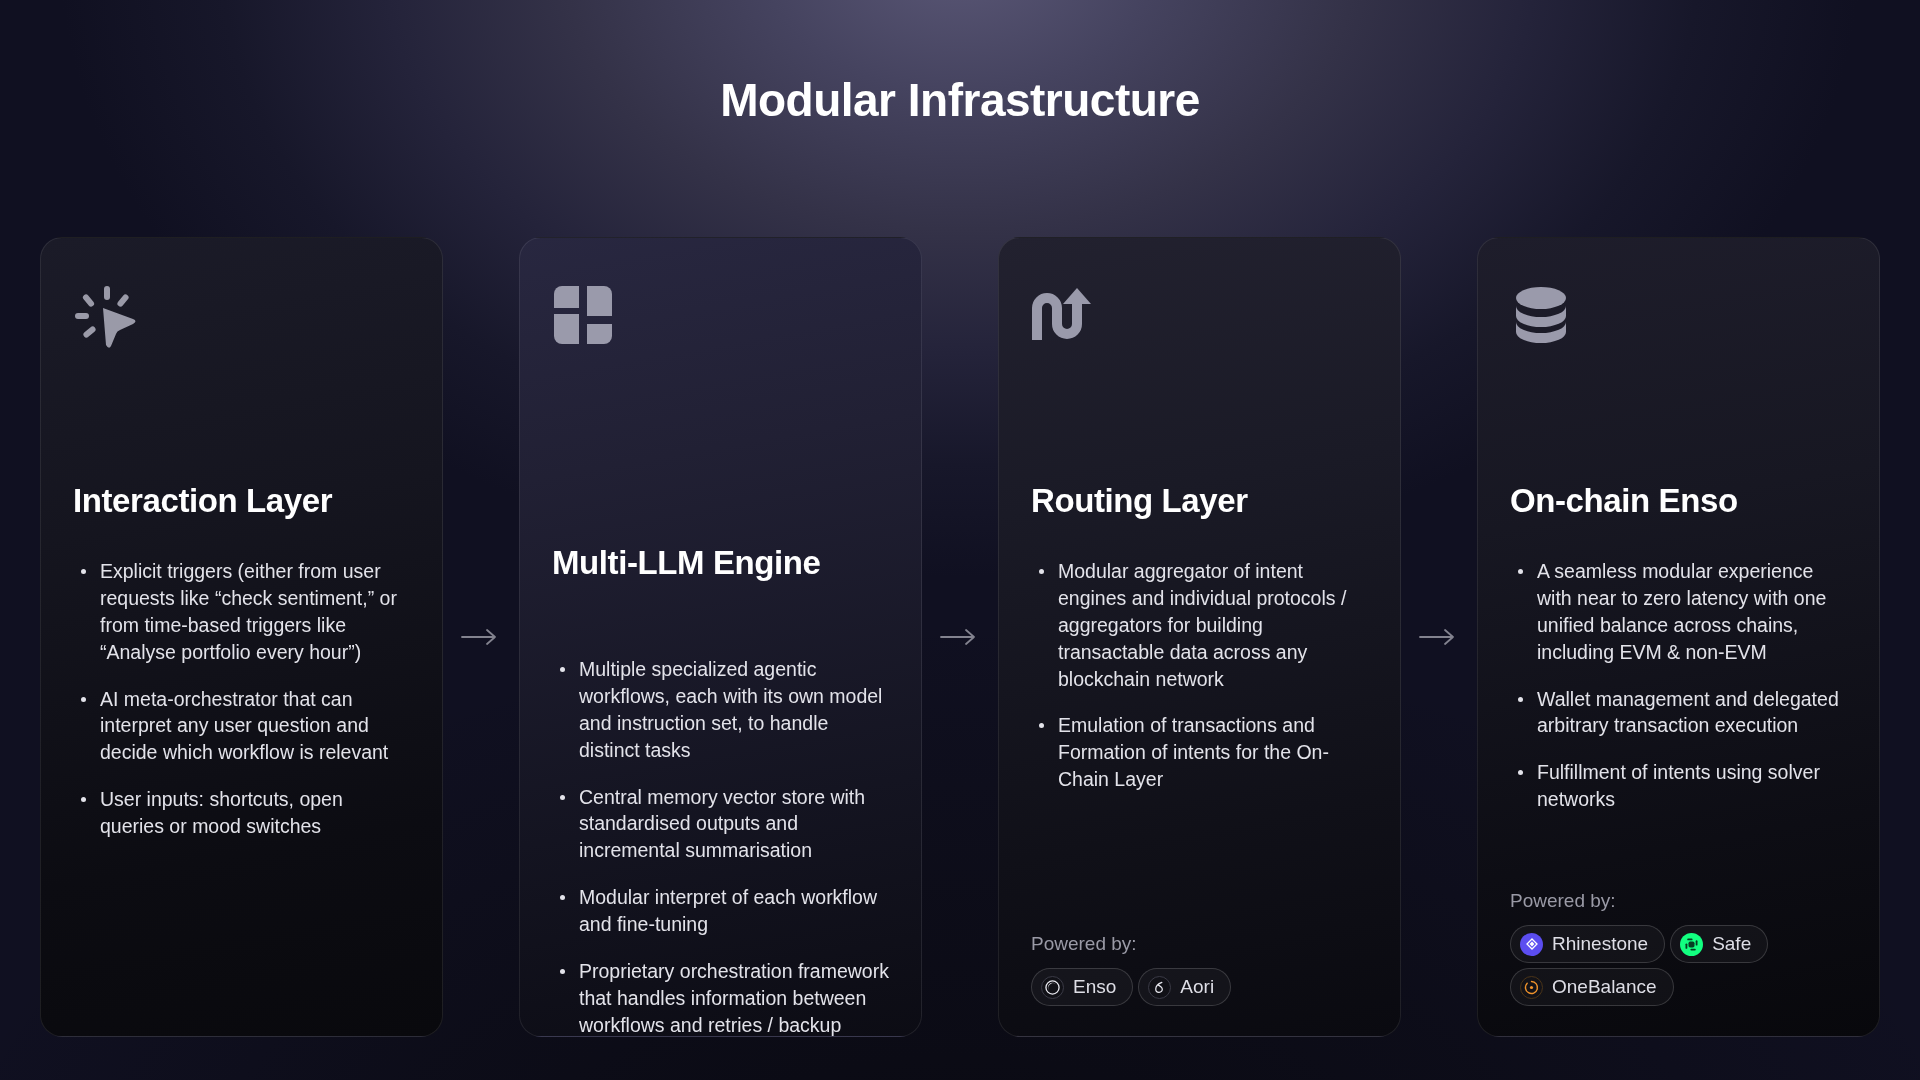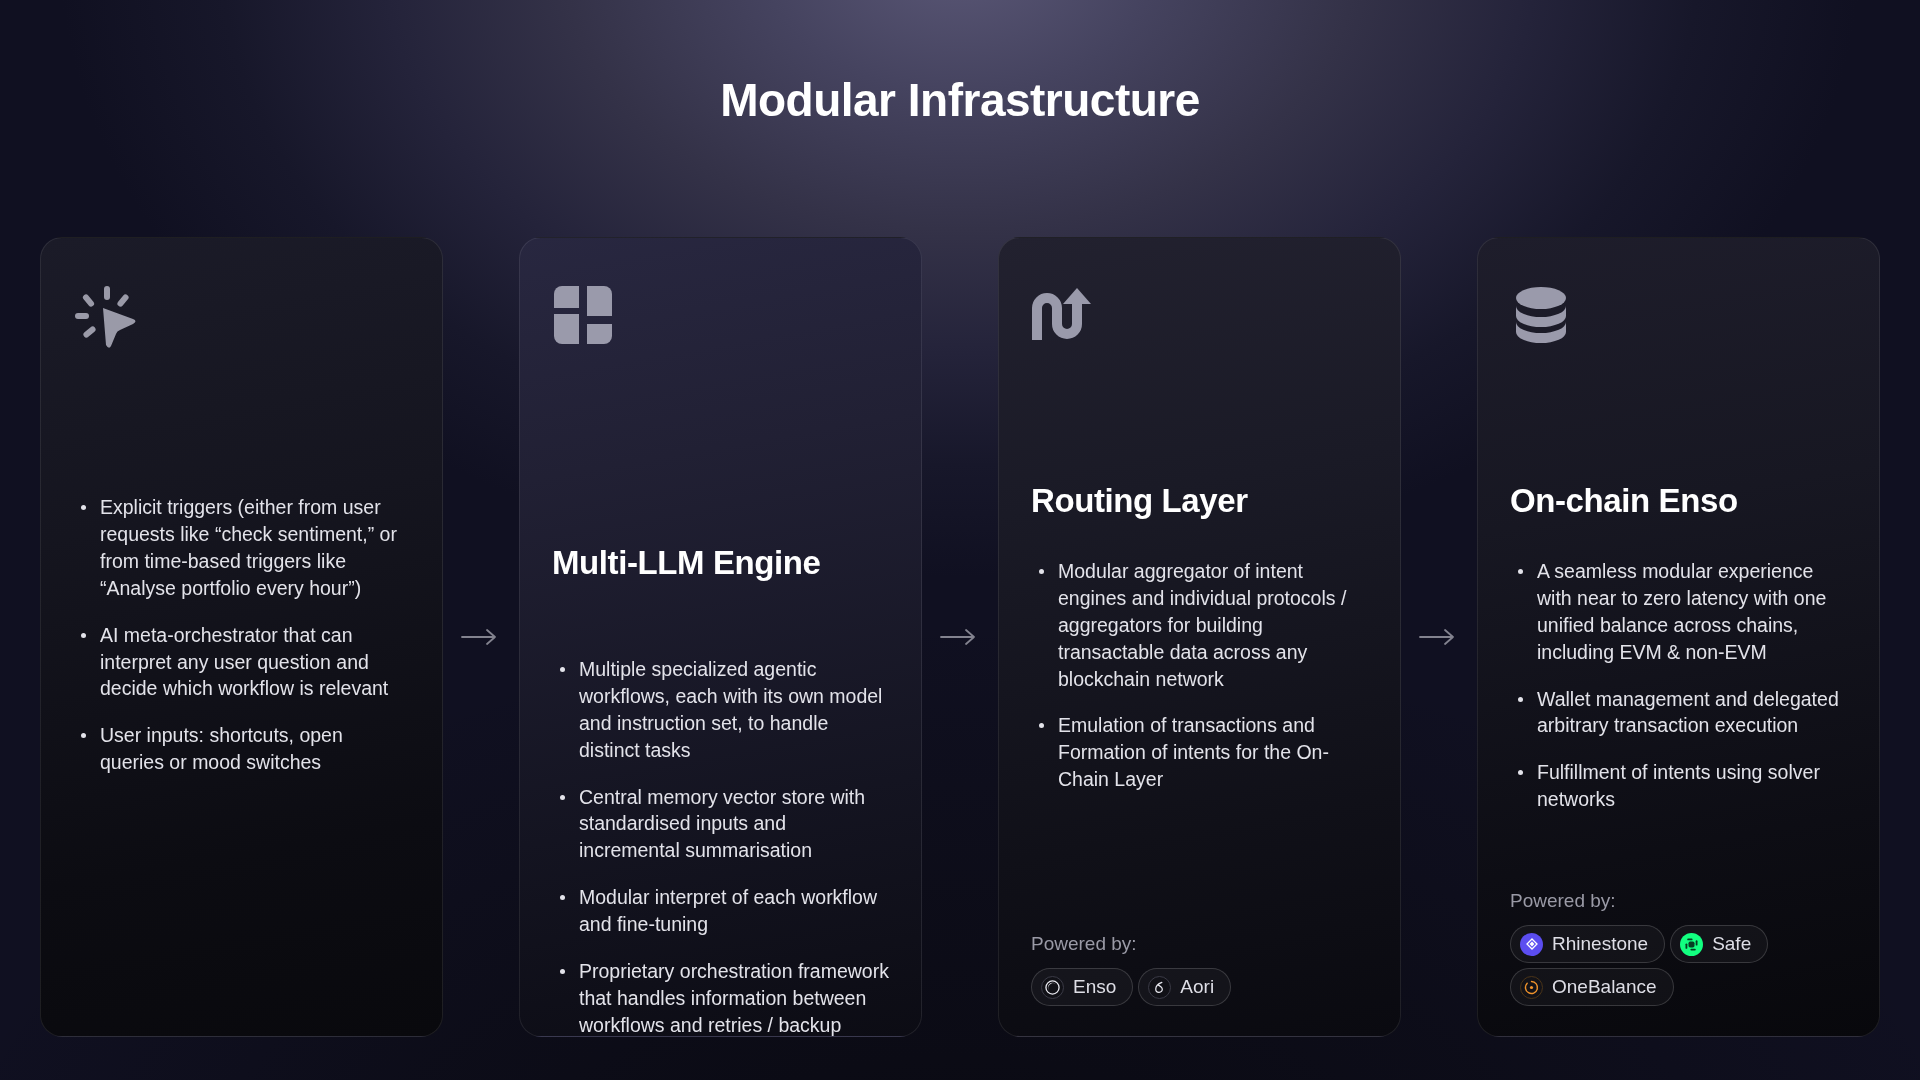--- a/index.html
+++ b/index.html
@@ -165,20 +165,21 @@
             <rect x="31" y="2" width="6" height="14" rx="3"></rect>
             <rect x="12.5" y="9.5" width="6" height="14" rx="3" transform="rotate(-40 15.5 16.5)"></rect>
             <rect x="2" y="29" width="14" height="6" rx="3"></rect>
             <rect x="9.5" y="45" width="14" height="6" rx="3" transform="rotate(-40 16.5 48)"></rect>
             <rect x="47" y="9.5" width="6" height="14" rx="3" transform="rotate(40 50 16.5)"></rect>
             <path d="M30 24 L60 35 Q65 37 60 40 L47 46 Q44 47 43 50 L38 62 Q36 66 33 61 Z"></path>
           </g>
         </svg>
       </div>
       <div class="spacer"></div>
+      <div class="card-title">Interaction Layer</div>
       <ul class="bullets">
         <li>Explicit triggers (either from user requests like “check sentiment,” or from time-based triggers like “Analyse portfolio every hour”)</li>
         <li>AI meta-orchestrator that can interpret any user question and decide which workflow is relevant</li>
         <li>User inputs: shortcuts, open queries or mood switches</li>
       </ul>
     </div>
 
     <div class="arrow">
       <svg width="40" height="18" viewBox="0 0 40 18">
         <path d="M1 9 H33 M26 2 L34 9 L26 16" fill="none" stroke="#83838f" stroke-width="1.8" stroke-linecap="round" stroke-linejoin="round"></path>
@@ -193,21 +194,21 @@
             <path d="M35 2 h17 a8 8 0 0 1 8 8 v22 a0 0 0 0 1 0 0 H35 Z"></path>
             <path d="M2 30 h25 v30 H10 a8 8 0 0 1 -8 -8 Z"></path>
             <path d="M35 40 h25 v12 a8 8 0 0 1 -8 8 H35 Z"></path>
           </g>
         </svg>
       </div>
       <div class="spacer"></div>
       <div class="card-title">Multi-LLM Engine</div>
       <ul class="bullets">
         <li>Multiple specialized agentic workflows, each with its own model and instruction set, to handle distinct tasks</li>
-        <li>Central memory vector store with standardised inputs and incremental summarisation</li>
+        <li>Central memory vector store with standardised outputs and incremental summarisation</li>
         <li>Modular interpret of each workflow and fine-tuning</li>
         <li>Proprietary orchestration framework that handles information between workflows and retries / backup models</li>
       </ul>
     </div>
 
     <div class="arrow">
       <svg width="40" height="18" viewBox="0 0 40 18">
         <path d="M1 9 H33 M26 2 L34 9 L26 16" fill="none" stroke="#83838f" stroke-width="1.8" stroke-linecap="round" stroke-linejoin="round"></path>
       </svg>
     </div>

